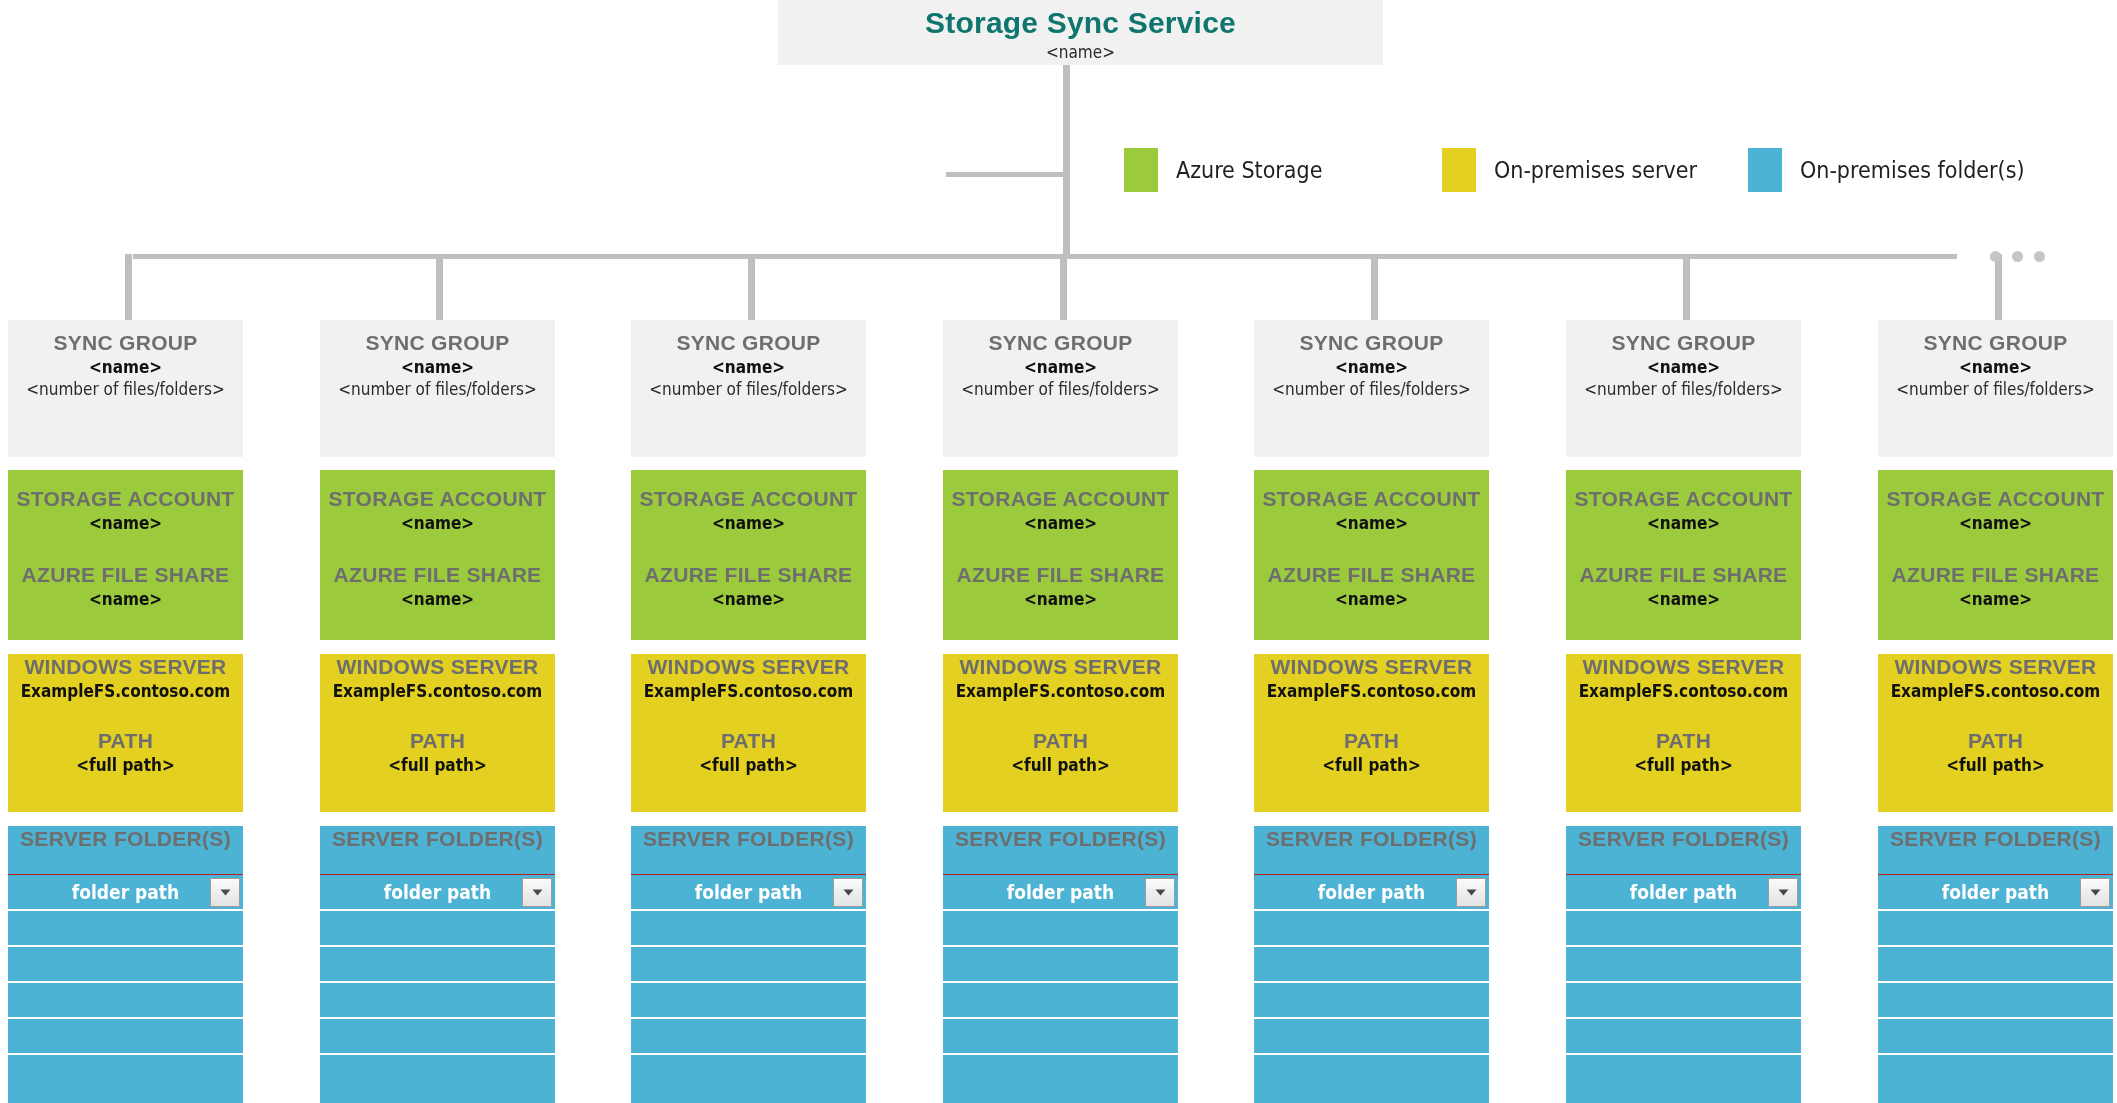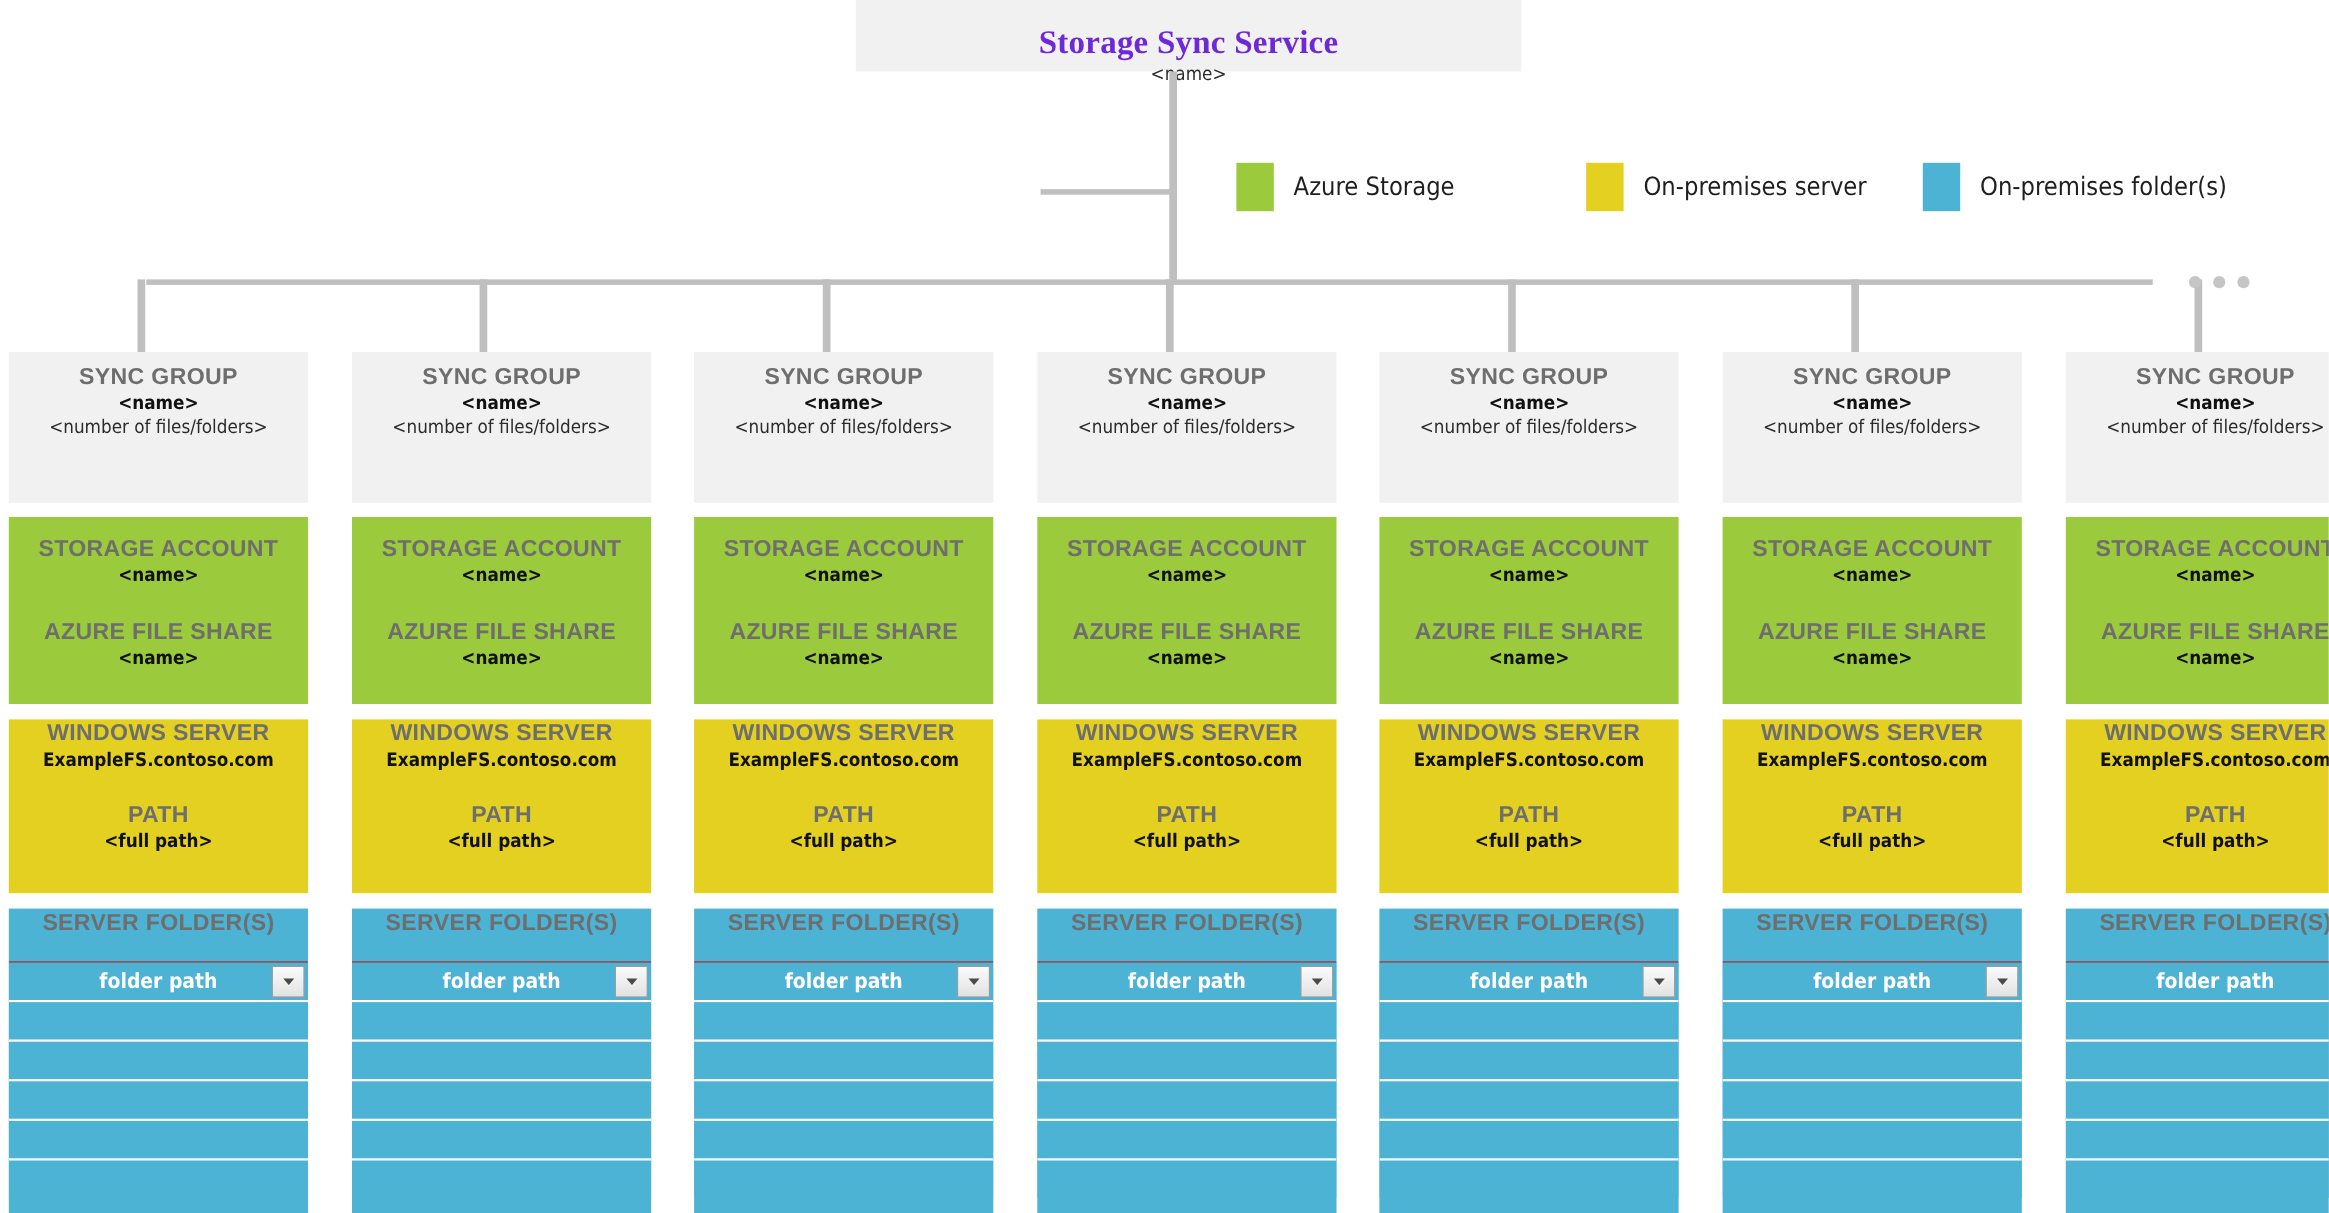--- a/index.html
+++ b/index.html
@@ -20,24 +20,23 @@
 
   
   .topbox{
     position:absolute;
     background:#f1f1f1;
     box-sizing:border-box;
     text-align:center;
     padding-top:6px;
   }
   .topbox .t{
-    font-size:30px;font-weight:bold;color:#6d28d9;
+    font-size:30px;font-weight:bold;color:#0f766e;
     letter-spacing:.2px;line-height:34px;
-    font-family:Liberation Serif, serif;
-    margin-top:16px;
+    font-family:Liberation Sans, sans-serif;
   }
   .topbox .s{
     font-size:17px;color:#2b2b2b;line-height:22px;margin-top:1px;
     font-family:"DejaVu Sans Condensed","Liberation Sans", sans-serif;
   }
 
   
   .legend-item{position:absolute;display:flex;align-items:center;height:44px;}
   .legend-sw{width:34px;height:44px;flex:0 0 34px;}
   .legend-lb{
@@ -45,21 +44,21 @@
     font-family:"DejaVu Sans Condensed","Liberation Sans", sans-serif;
   }
 
   
   #ellipsis{position:absolute;display:flex;gap:11px;}
   #ellipsis i{display:block;width:11px;height:11px;border-radius:50%;background:#c5c5c5;}
 
   
   .col{position:absolute;top:0;width:235px;height:1103px;}
 
-  .card{position:absolute;left:0;width:272px;box-sizing:border-box;text-align:center;overflow:hidden;}
+  .card{position:absolute;left:0;width:235px;box-sizing:border-box;text-align:center;overflow:hidden;}
 
   .card .hd{
     font-size:21px;font-weight:bold;color:#6e6e6e;line-height:26px;
     letter-spacing:.3px;
     font-family:"Liberation Sans", sans-serif;
   }
   .card .vl{
     font-size:17px;font-weight:bold;color:#111111;line-height:22px;
     font-family:"DejaVu Sans Condensed","Liberation Sans", sans-serif;
   }

